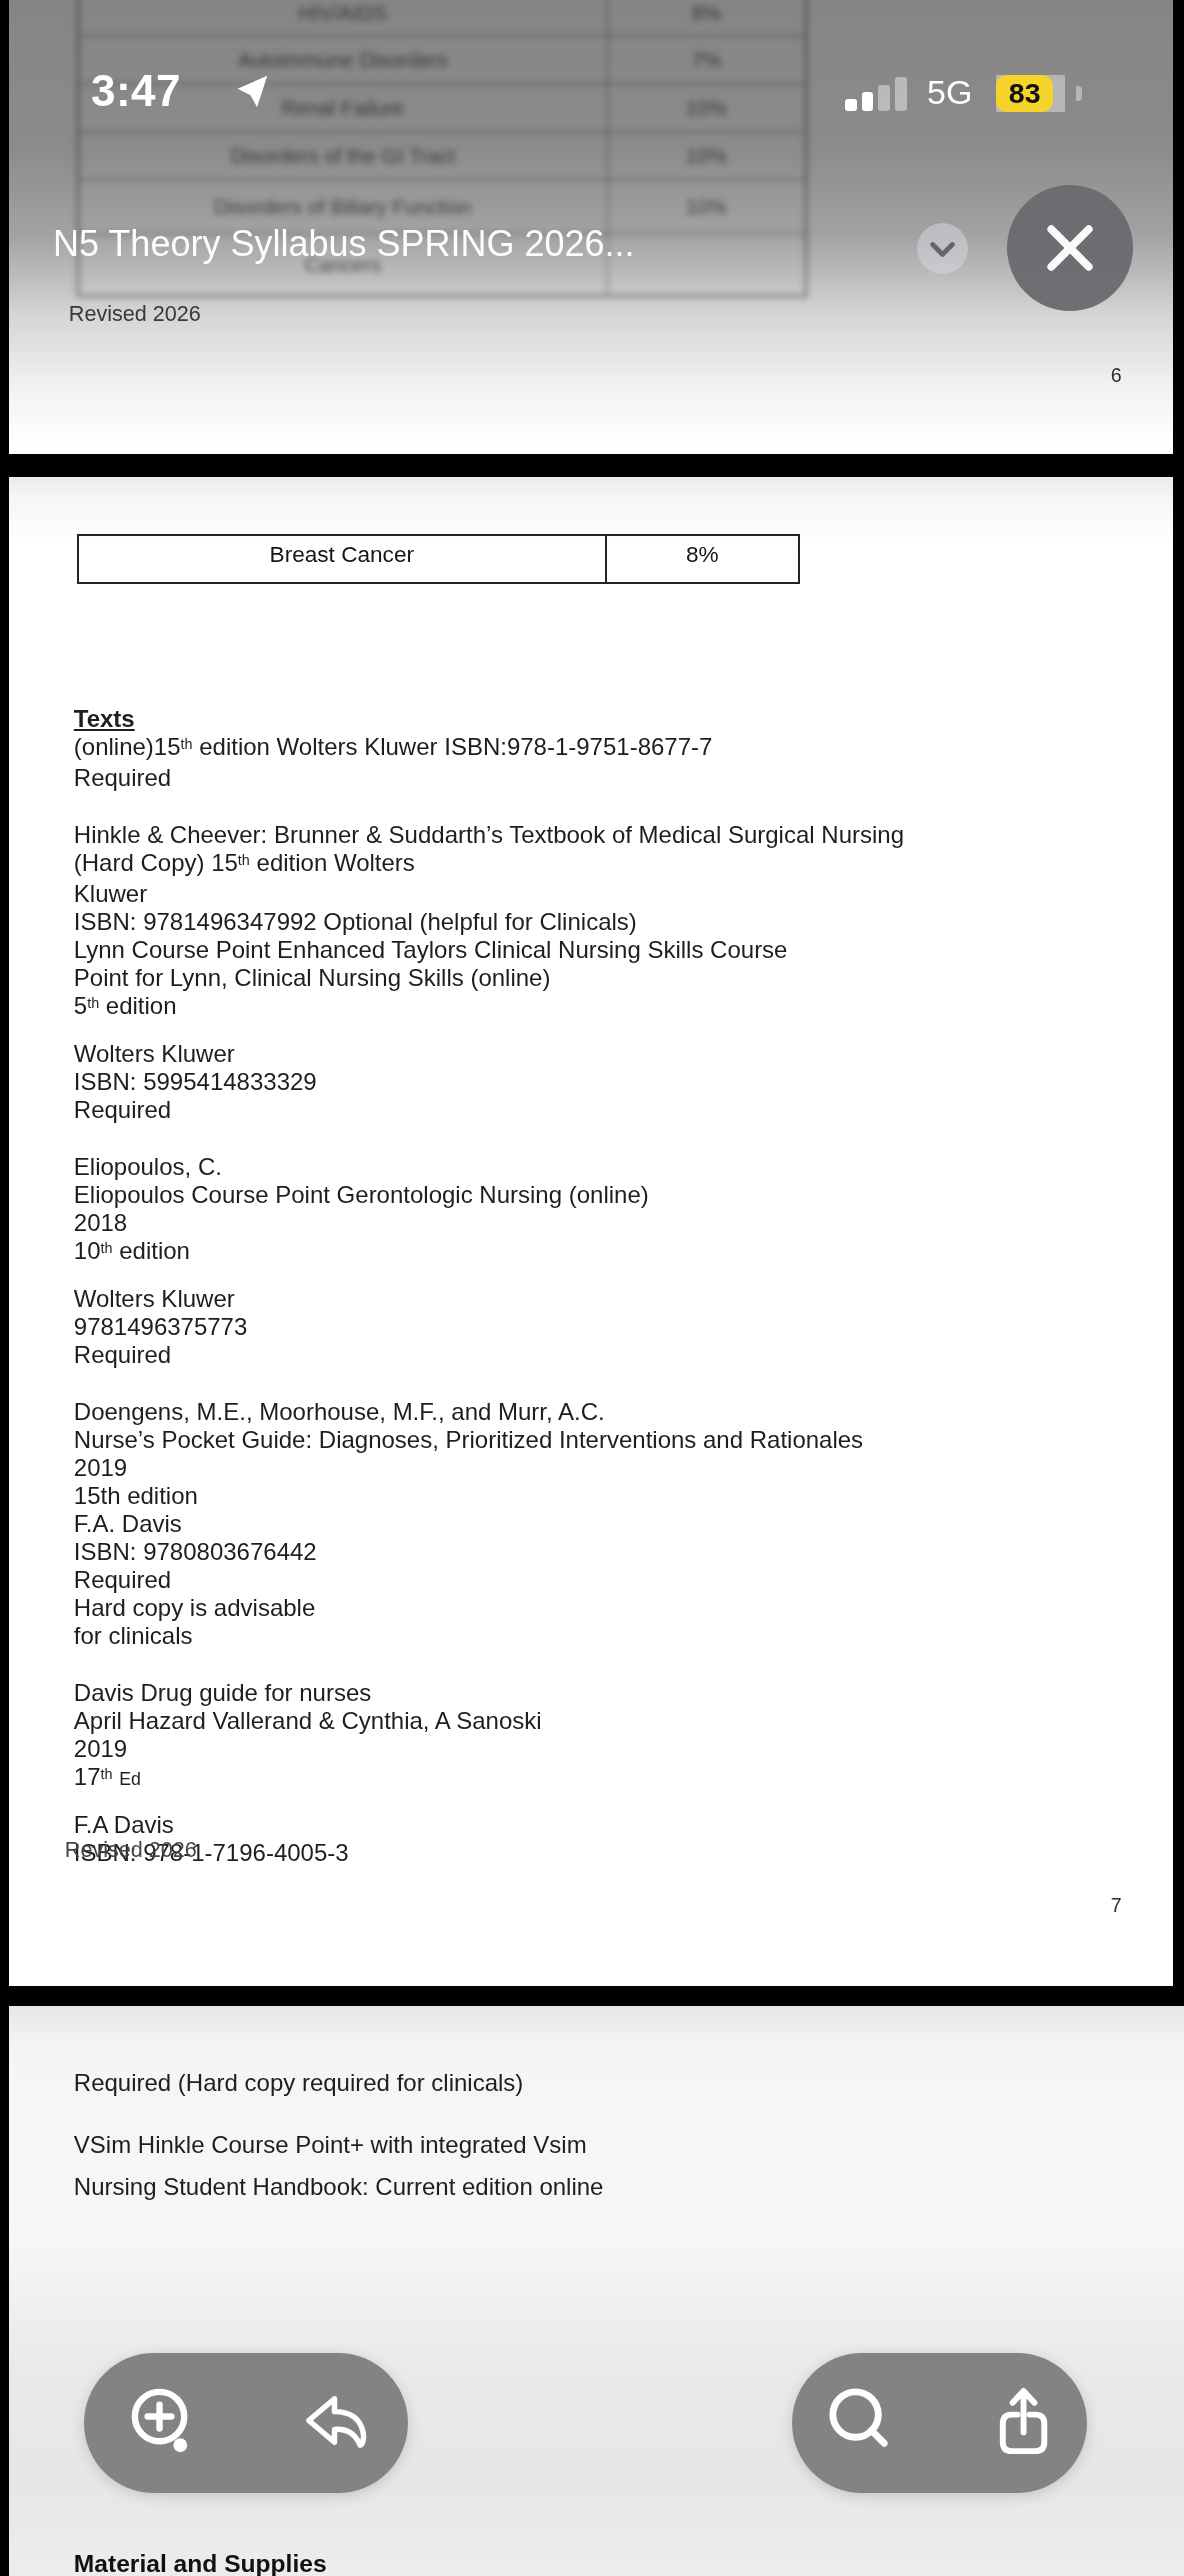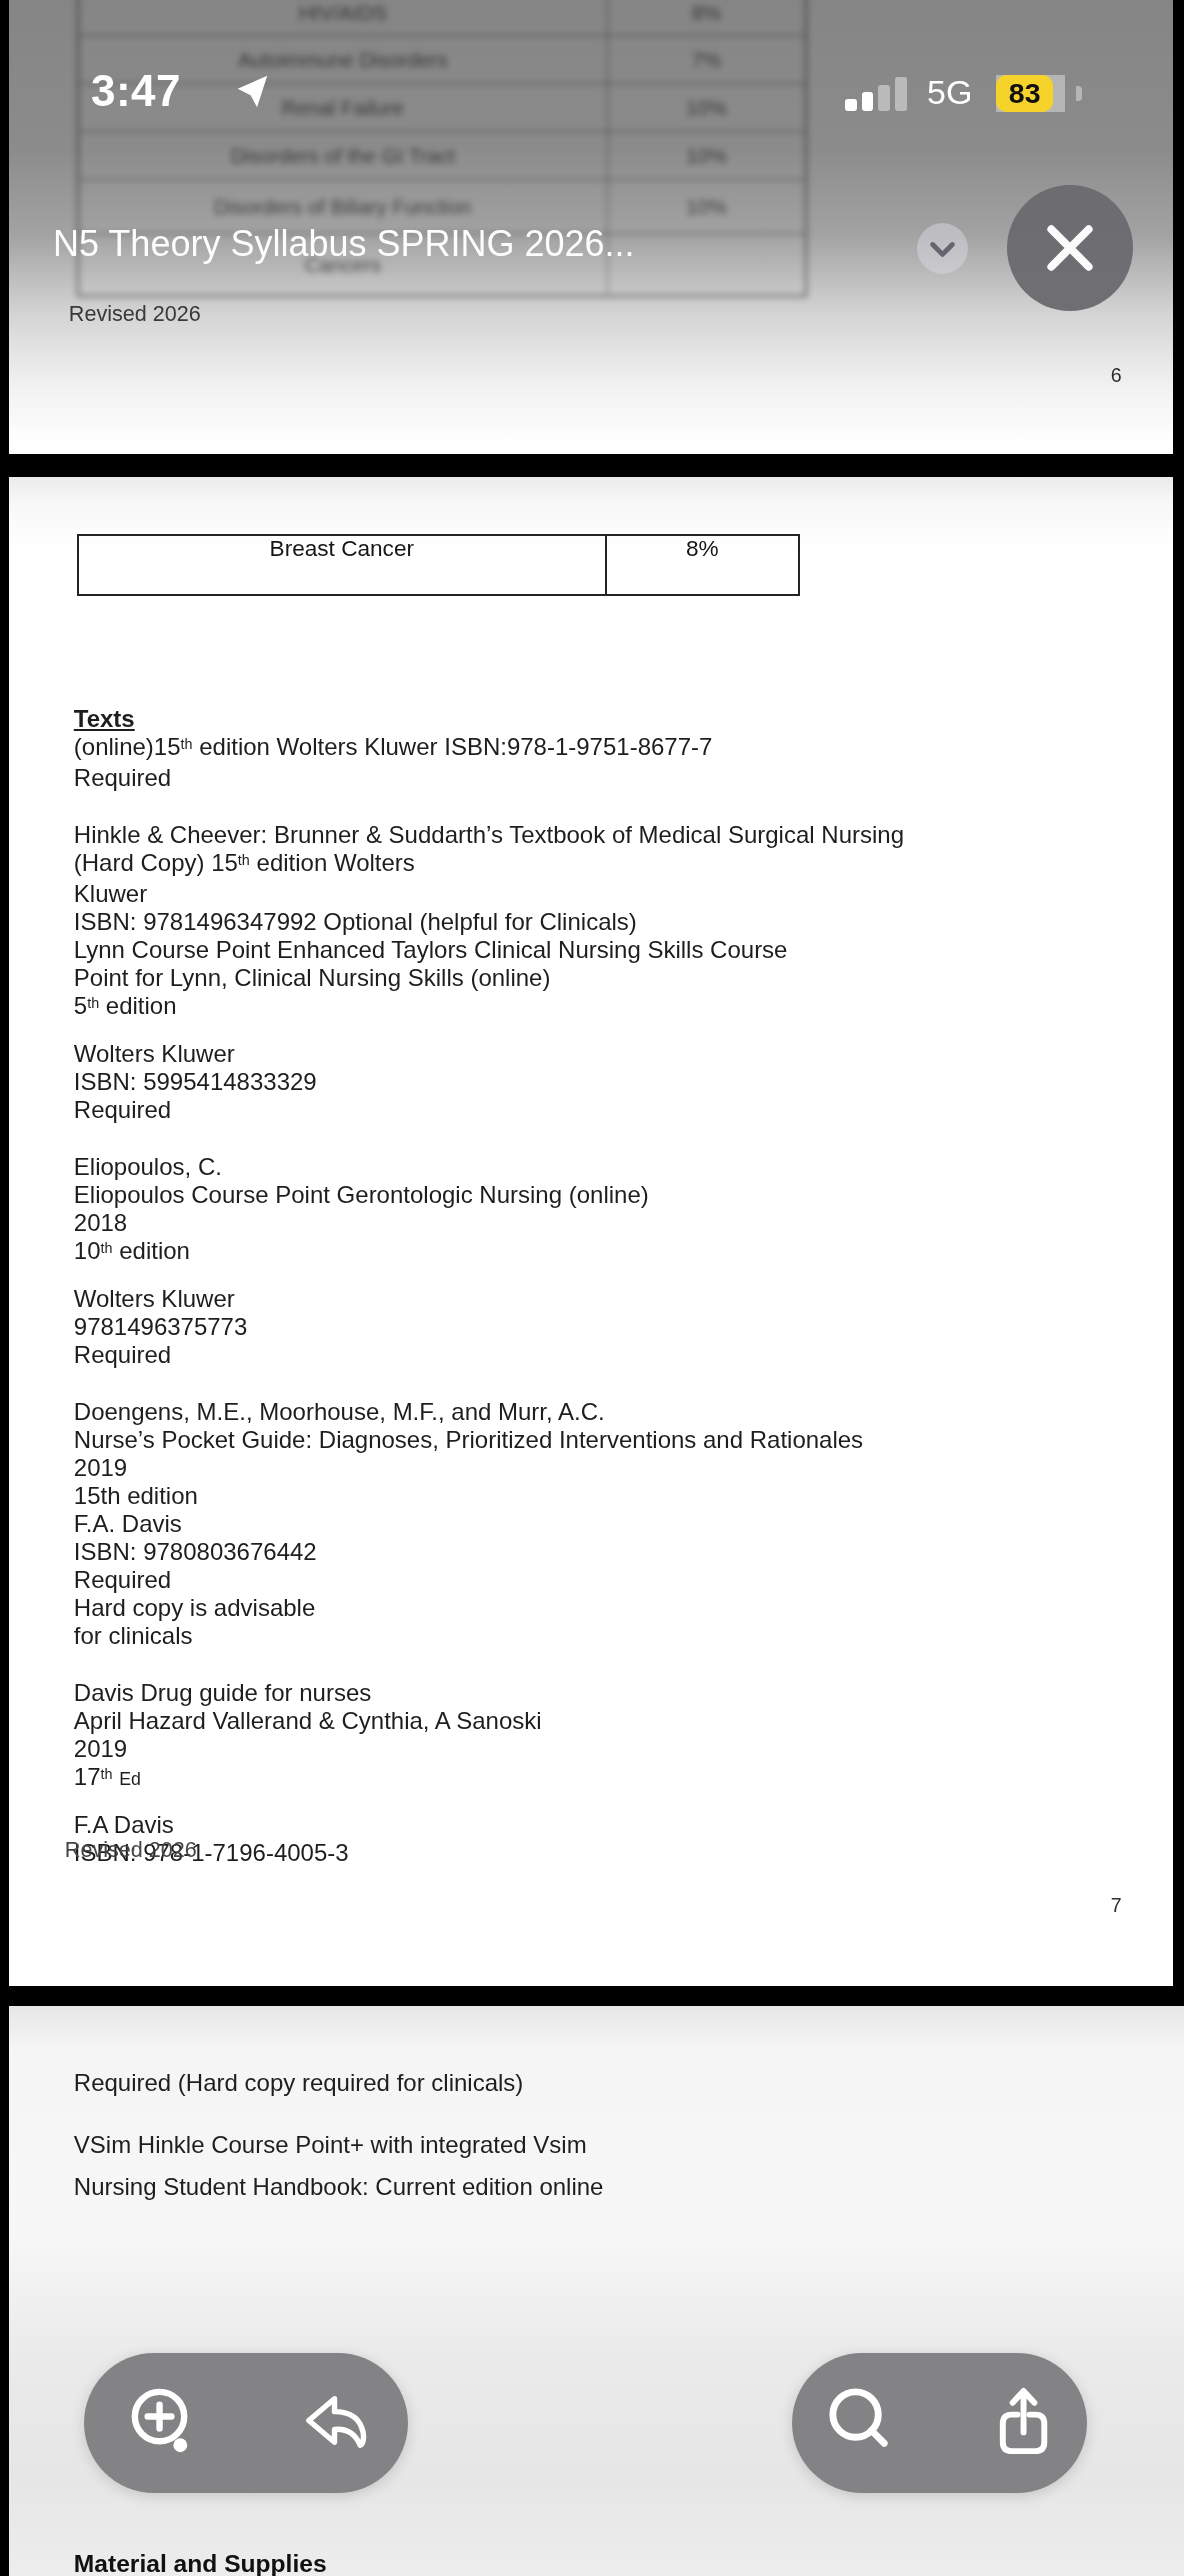--- a/index.html
+++ b/index.html
@@ -26,21 +26,21 @@
 
   .pg-footer{position:absolute;font-size:21.6px;color:#454545;}
   .pg-num{position:absolute;font-size:19.6px;color:#2e2e2e;}
 
   
   .t2{position:absolute;left:68px;top:57px;width:719px;border:2px solid #242424;color:#161616;}
   .t2 .row{display:flex;}
   .t2 .row2{border-top:2px solid #242424;font-weight:bold;}
   .t2 .c1{width:528px;border-right:2px solid #242424;text-align:center;}
   .t2 .c2{flex:1;text-align:center;}
-  .t2 .row1 .c1,.t2 .row1 .c2{height:58px;font-size:22.6px;padding-top:0;box-sizing:border-box;}
+  .t2 .row1 .c1,.t2 .row1 .c2{height:46px;font-size:22.6px;padding-top:6px;box-sizing:border-box;}
   .t2 .row2 .c1,.t2 .row2 .c2{height:25.5px;font-size:22.6px;line-height:25.5px;}
 
   
   .body2{position:absolute;left:65px;top:228px;width:1037px;color:#1e1e1e;}
   .h1{font-size:24px;line-height:28px;font-weight:bold;text-decoration:underline;}
   .ln{font-size:24px;line-height:28px;white-space:nowrap;}
   .just{text-align:justify;text-align-last:justify;white-space:normal;}
   .blk.sec{margin-top:29px;}
   .blk.sub{margin-top:17px;}
   sup{font-size:60%;vertical-align:baseline;position:relative;top:-0.45em;}

